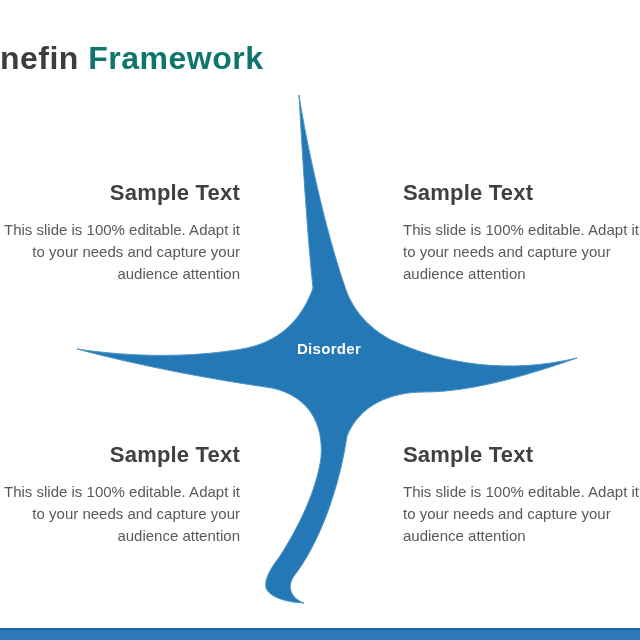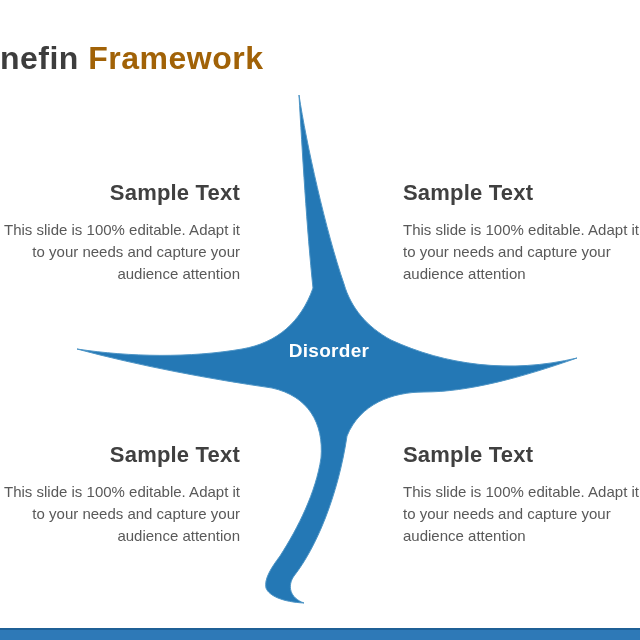--- a/index.html
+++ b/index.html
@@ -3,34 +3,34 @@
 <meta charset="utf-8">
 <style>
   html,body{margin:0;padding:0;}
   body{width:640px;height:640px;overflow:hidden;background:#ffffff;
        font-family:"Liberation Sans", sans-serif;}
   .slide{position:relative;width:640px;height:640px;overflow:hidden;background:#fff;}
 
   .title{position:absolute;top:40px;left:-42px;white-space:nowrap;
          font-size:32px;font-weight:bold;letter-spacing:.5px;}
   .title .t1{color:#3d3d3d;}
-  .title .t2{color:#a16207;margin-top:32px;}
+  .title .t2{color:#0f766e;margin-top:32px;}
 
   .swirl{position:absolute;top:0;left:0;}
 
   .quad{position:absolute;}
   .quad h3{margin:0;font-size:22px;font-weight:bold;color:#404040;letter-spacing:.2px;}
   .quad p{margin:13px 0 0 0;font-size:15px;line-height:22px;color:#595959;white-space:pre-line;}
   .q-left{left:-20px;width:260px;text-align:right;}
   .q-right{left:403px;width:260px;text-align:left;}
   .q-top{top:180px;}
   .q-bottom{top:442px;}
 
   .center-label{position:absolute;left:283px;top:340px;width:92px;text-align:center;
-                font-size:19px;font-weight:bold;color:#ffffff;letter-spacing:.3px;}
+                font-size:15px;font-weight:bold;color:#ffffff;letter-spacing:.3px;}
 
   .footer-bar{position:absolute;left:0;bottom:0;width:640px;height:12px;
               background:linear-gradient(#1f6096 0 2px, #2e79b7 2px 100%);}
 </style>
 </head>
 <body>
 
 <div class="slide">
 
   <div class="title">

